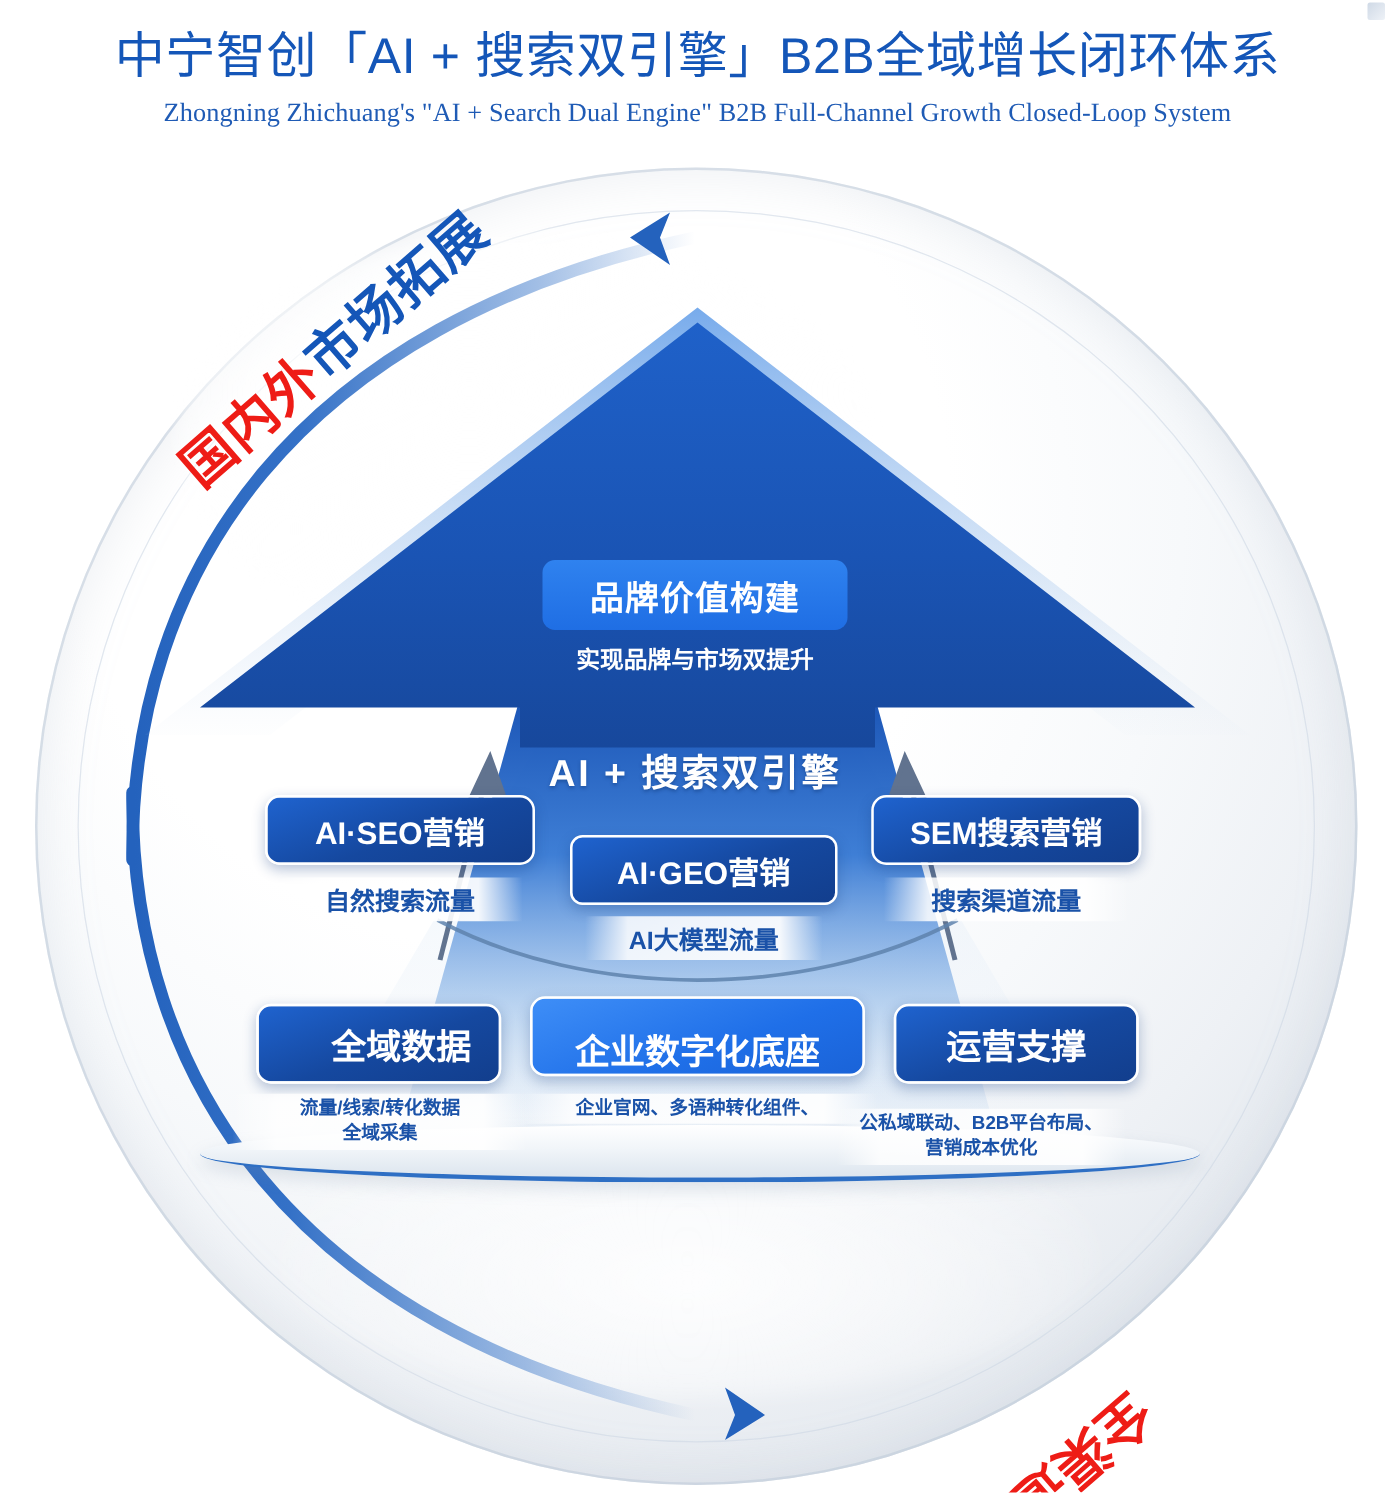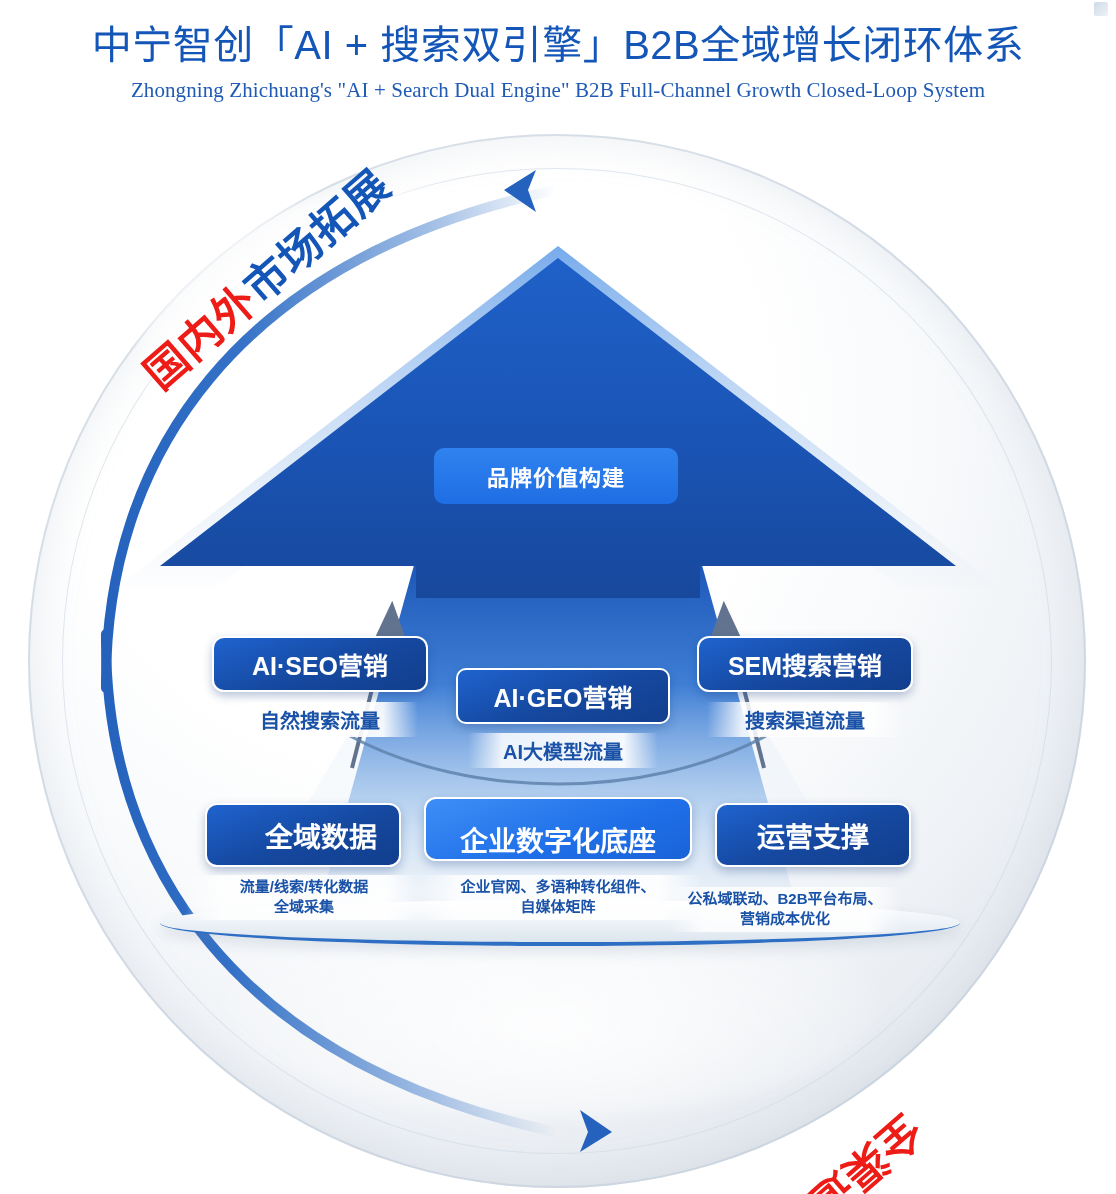--- a/index.html
+++ b/index.html
@@ -159,21 +159,21 @@
     background: linear-gradient(180deg, #2f82ef 0%, #1f6ee4 100%);
     border: none;
     box-shadow: none;
     border-radius: 10px;
   }
 
   
   #brand-box {
     left: 434px; top: 320px;
     width: 244px; height: 56px;
-    font-size: 22px;
+    font-size: 27px;
     letter-spacing: 1px;
   }
   #brand-sub {
     position: absolute;
     left: 404px; top: 384px;
     width: 304px;
     text-align: center;
     color: #ffffff;
     font-size: 19px;
     font-weight: 700;
@@ -355,21 +355,23 @@
     </g>
 
     <path d="M 350 608 C 470 672 646 672 766 608" fill="none" stroke="#5e82ad" stroke-width="3" opacity="0.85"></path>
   </svg>
 
   <div id="base-ellipse"></div>
 
   <div class="node flat-bright" id="brand-box">
     <span>品牌价值构建</span>
   </div>
-
+  <div id="brand-sub">实现品牌与市场双提升</div>
+
+  <div id="engine-label">AI + 搜索双引擎</div>
 
   <div class="node dark" id="seo-box">
     <span>AI·SEO营销</span>
   </div>
   <div class="caption" id="seo-cap">自然搜索流量</div>
 
   <div class="node dark" id="geo-box">
     <span>AI·GEO营销</span>
   </div>
   <div class="caption" id="geo-cap">AI大模型流量</div>
@@ -385,21 +387,20 @@
   <div class="desc" id="data-desc">
     <div>流量/线索/转化数据</div>
     <div>全域采集</div>
   </div>
 
   <div class="node bright" id="digital-box">
     <span>企业数字化底座</span>
   </div>
   <div class="desc" id="digital-desc">
     <div>企业官网、多语种转化组件、</div>
-    <div>自媒体矩阵</div>
   </div>
 
   <div class="node dark" id="ops-box">
     <span>运营支撑</span>
   </div>
   <div class="desc" id="ops-desc">
     <div>公私域联动、B2B平台布局、</div>
     <div>营销成本优化</div>
   </div>
 

